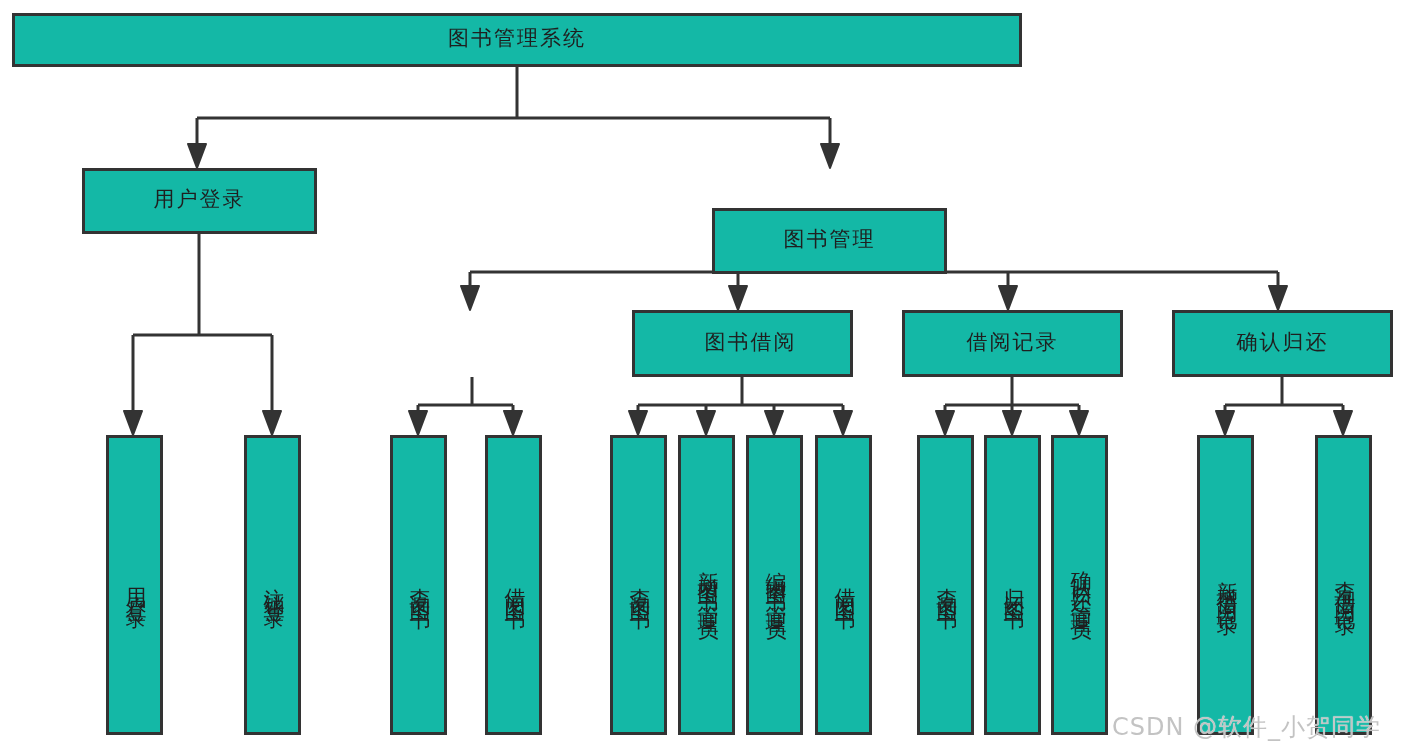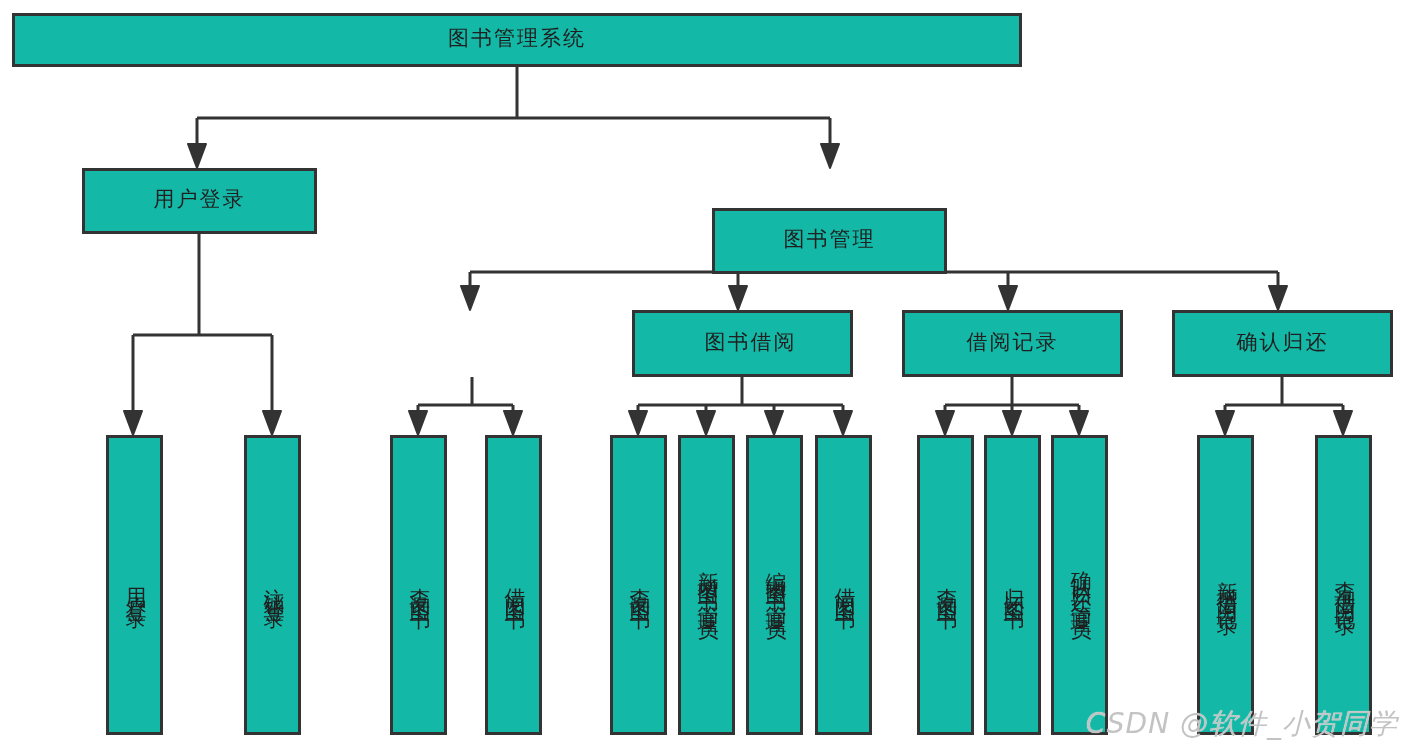--- a/index.html
+++ b/index.html
@@ -65,29 +65,28 @@
   .l-3b { left: 678px; }
   .l-3c { left: 746px; }
   .l-3d { left: 815px; }
   .l-4a { left: 917px; }
   .l-4b { left: 984px; }
   .l-4c { left: 1051px; }
   .l-5a { left: 1197px; }
   .l-5b { left: 1315px; }
   .watermark {
     position: absolute;
-    right: 7px;
+    right: 24px;
     bottom: 4px;
     z-index: 5;
-    font-size: 28px;
+    font-size: 24px;
     letter-spacing: 1px;
     color: #c3c3c3;
     text-shadow: 0 0 1px #ffffff;
     white-space: nowrap;
-    font-style: italic;
   }
   svg .spine {
     stroke: #333333;
     stroke-width: 3;
     fill: none;
   }
   svg .shaft {
     stroke: #333333;
     stroke-width: 3;
   }

